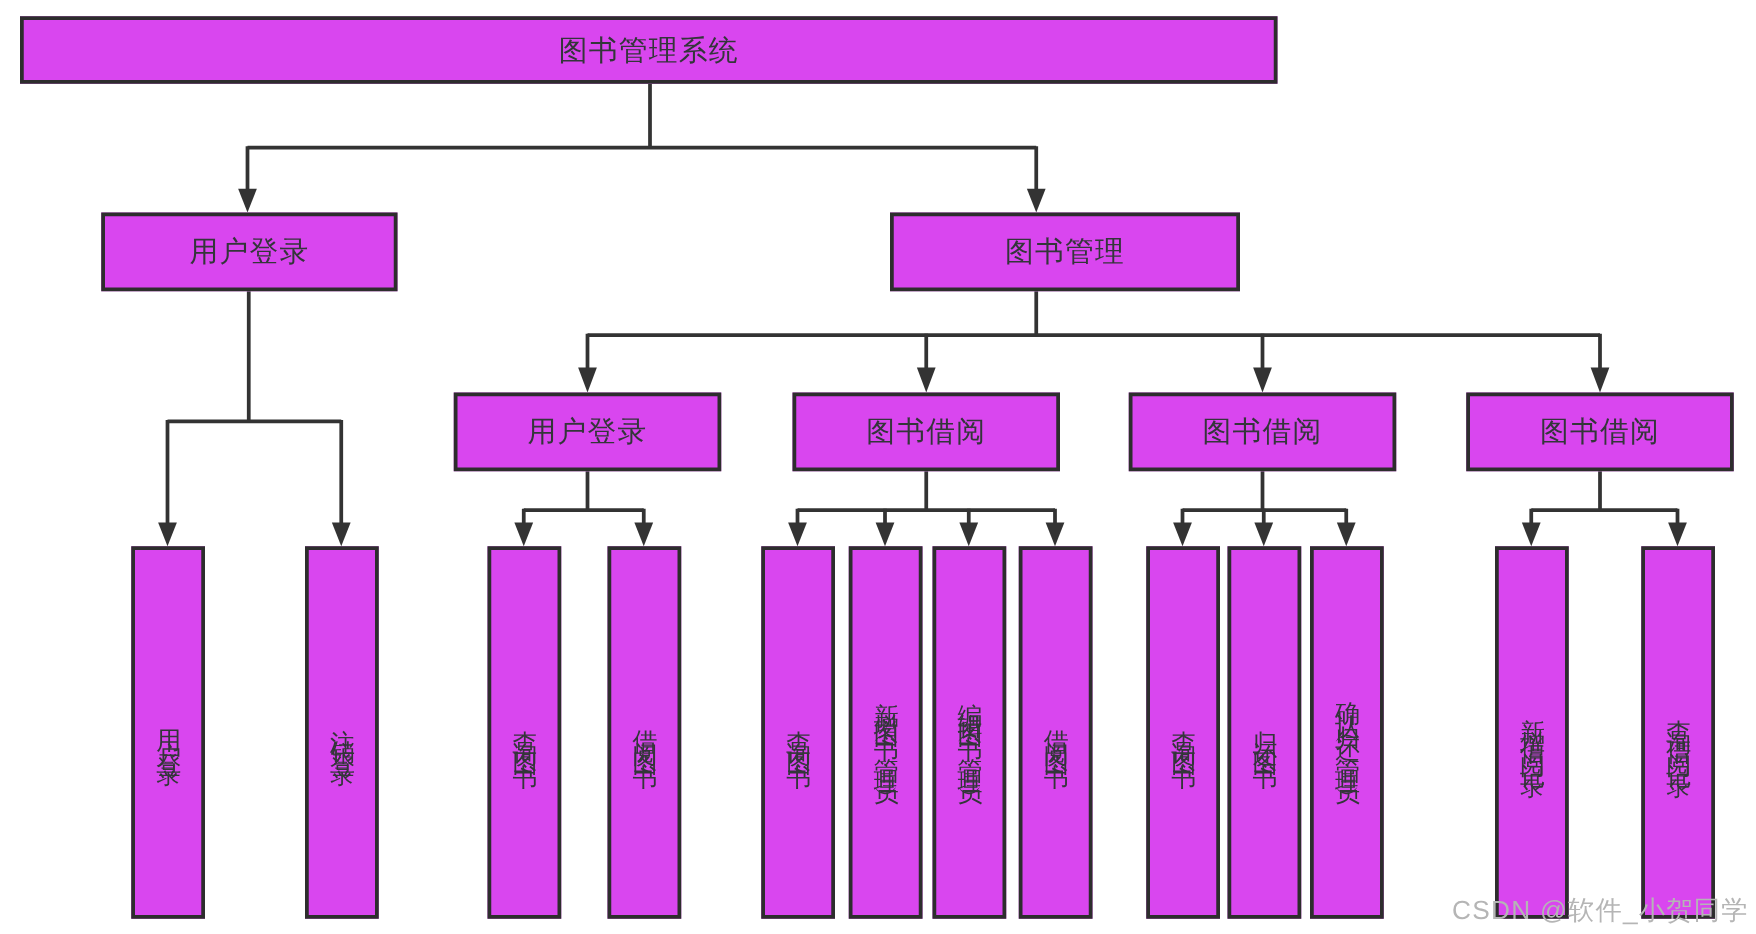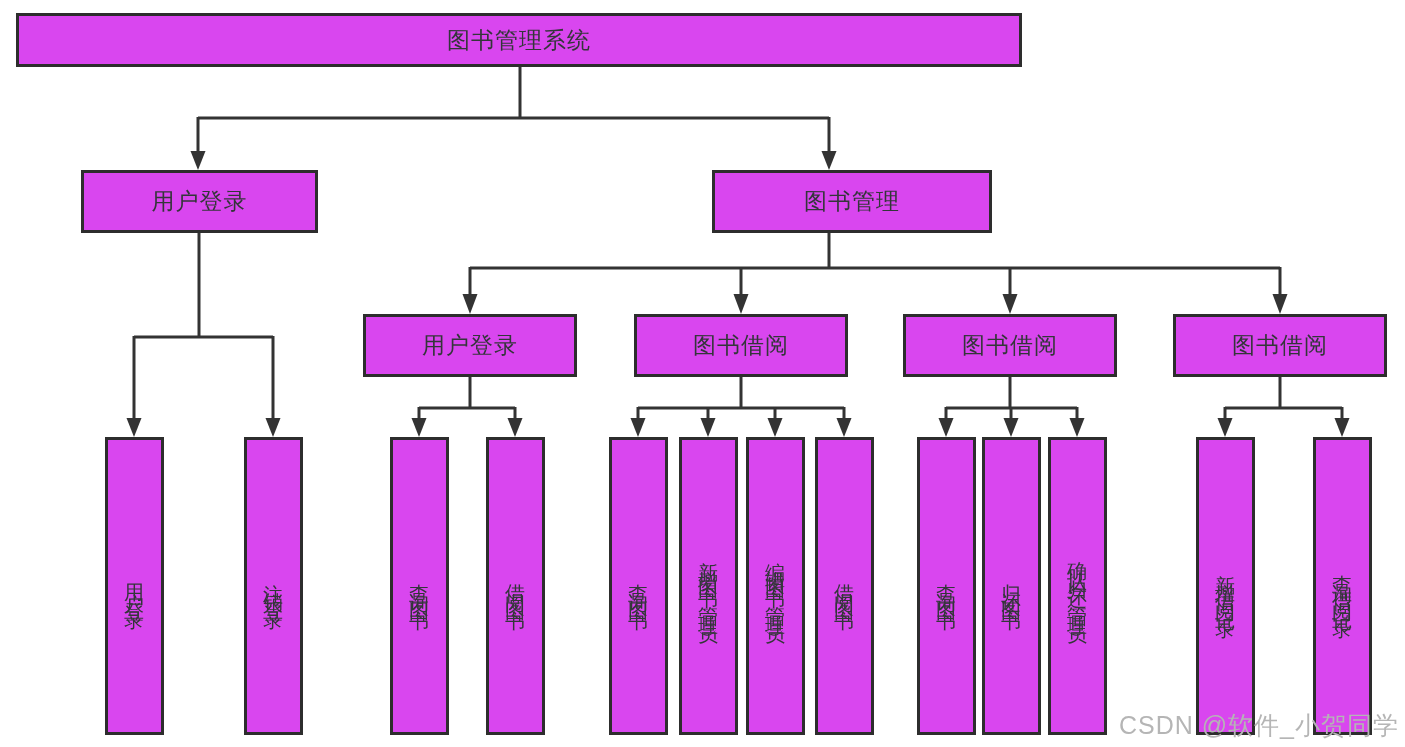--- a/index.html
+++ b/index.html
@@ -16,21 +16,21 @@
   }
   .box.h span{
     font-size:23px;letter-spacing:1px;white-space:nowrap;
   }
   .box.v span{
     writing-mode:vertical-rl;text-orientation:mixed;
     font-size:20px;letter-spacing:9px;line-height:1;white-space:nowrap;
   }
   .watermark{
     position:absolute;right:6px;bottom:5px;z-index:3;
-    font-size:25px;color:#b5b5b5;letter-spacing:1px;white-space:nowrap;
+    font-size:21px;color:#b5b5b5;letter-spacing:1px;white-space:nowrap;
   }
 </style>
 </head>
 <body>
 
 <div class="stage">
 
   <svg class="wires" width="1405" height="747" viewBox="0 0 1405 747" stroke="#333333" stroke-width="3" fill="#333333">
 
     <g>

